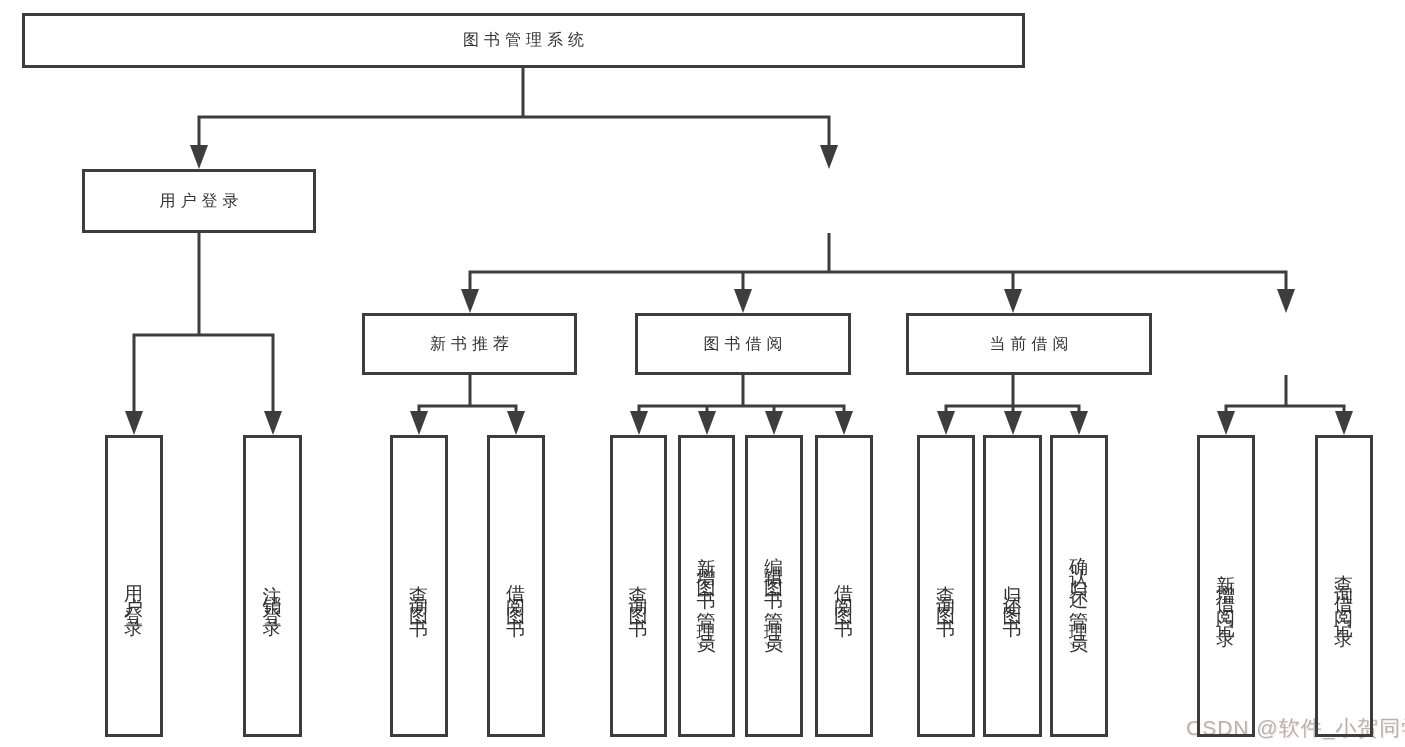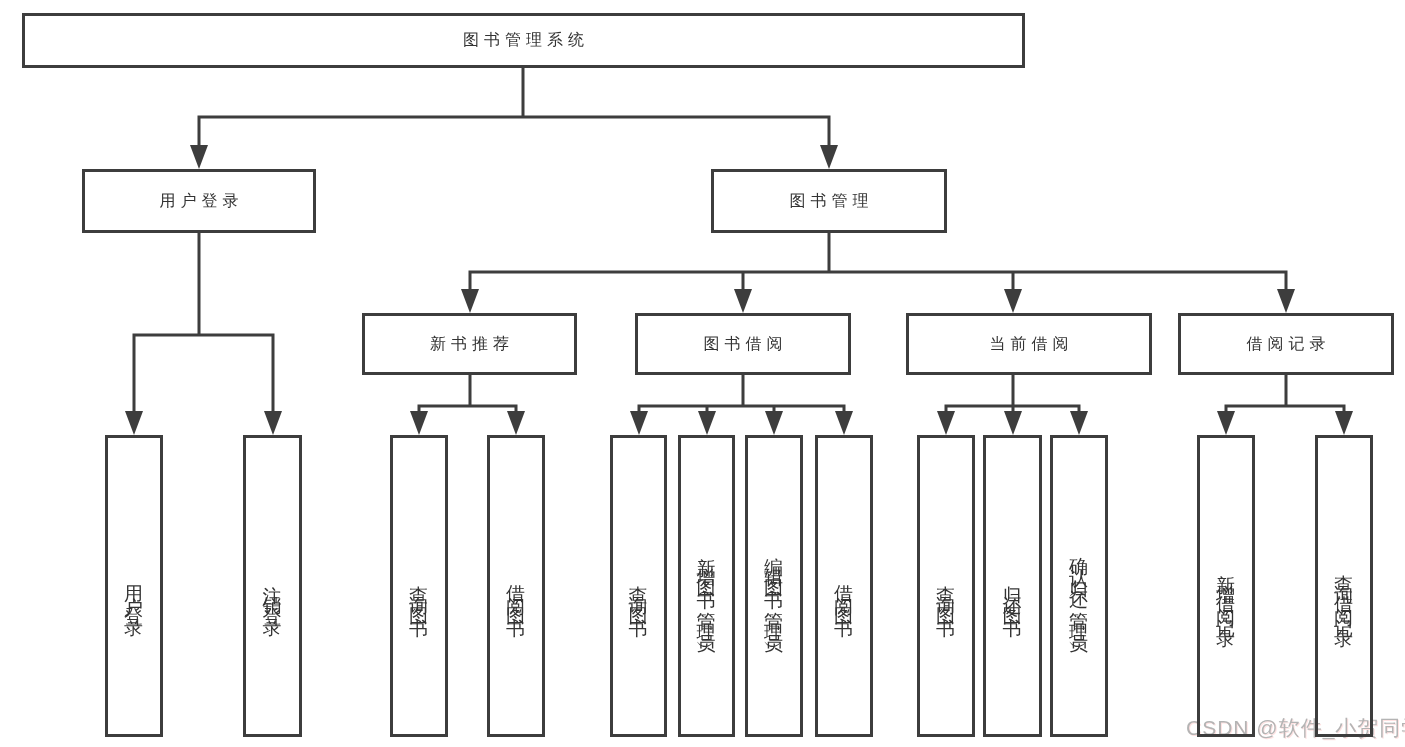--- a/index.html
+++ b/index.html
@@ -90,35 +90,29 @@
     </g>
   </svg>
 
   <div class="node h-node" style="left:22px;top:13px;width:1003px;height:55px">
     <span class="lbl">图书管理系统</span>
   </div>
 
   <div class="node h-node" style="left:82px;top:169px;width:234px;height:64px">
     <span class="lbl">用户登录</span>
   </div>
-  <div class="node h-node" style="left:711px;top:169px;width:236px;height:64px">
-    <span class="lbl">图书管理</span>
-  </div>
 
   <div class="node h-node" style="left:362px;top:313px;width:215px;height:62px">
     <span class="lbl">新书推荐</span>
   </div>
   <div class="node h-node" style="left:635px;top:313px;width:216px;height:62px">
     <span class="lbl">图书借阅</span>
   </div>
   <div class="node h-node" style="left:906px;top:313px;width:246px;height:62px">
     <span class="lbl">当前借阅</span>
-  </div>
-  <div class="node h-node" style="left:1178px;top:313px;width:216px;height:62px">
-    <span class="lbl">借阅记录</span>
   </div>
 
   <div class="node v-node" style="left:105px;top:435px;width:58px;height:302px">
     <span class="vlbl">用户登录</span>
   </div>
   <div class="node v-node" style="left:243px;top:435px;width:59px;height:302px">
     <span class="vlbl">注销登录</span>
   </div>
 
   <div class="node v-node" style="left:390px;top:435px;width:58px;height:302px">

